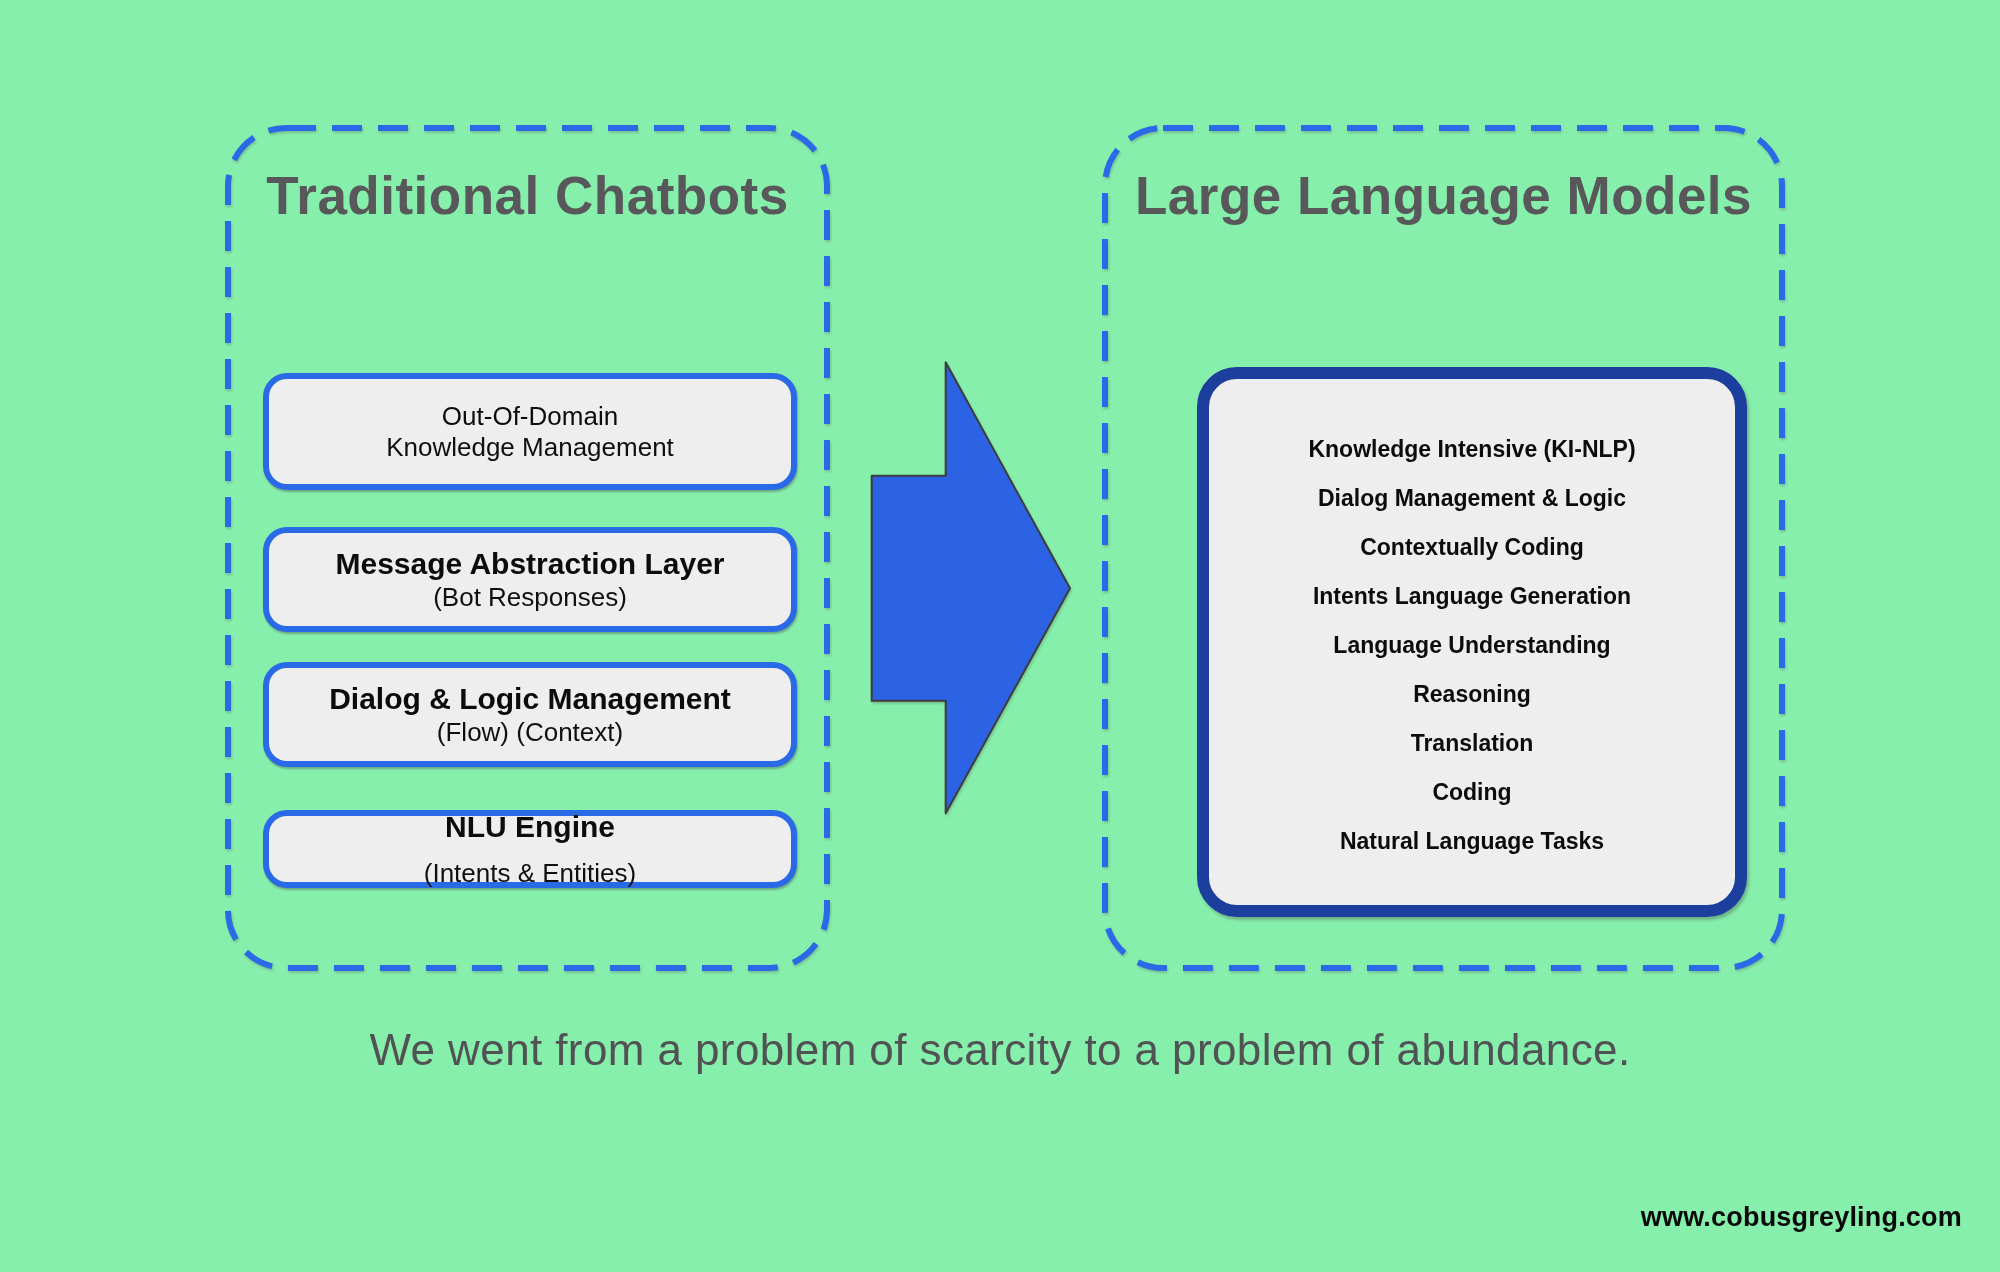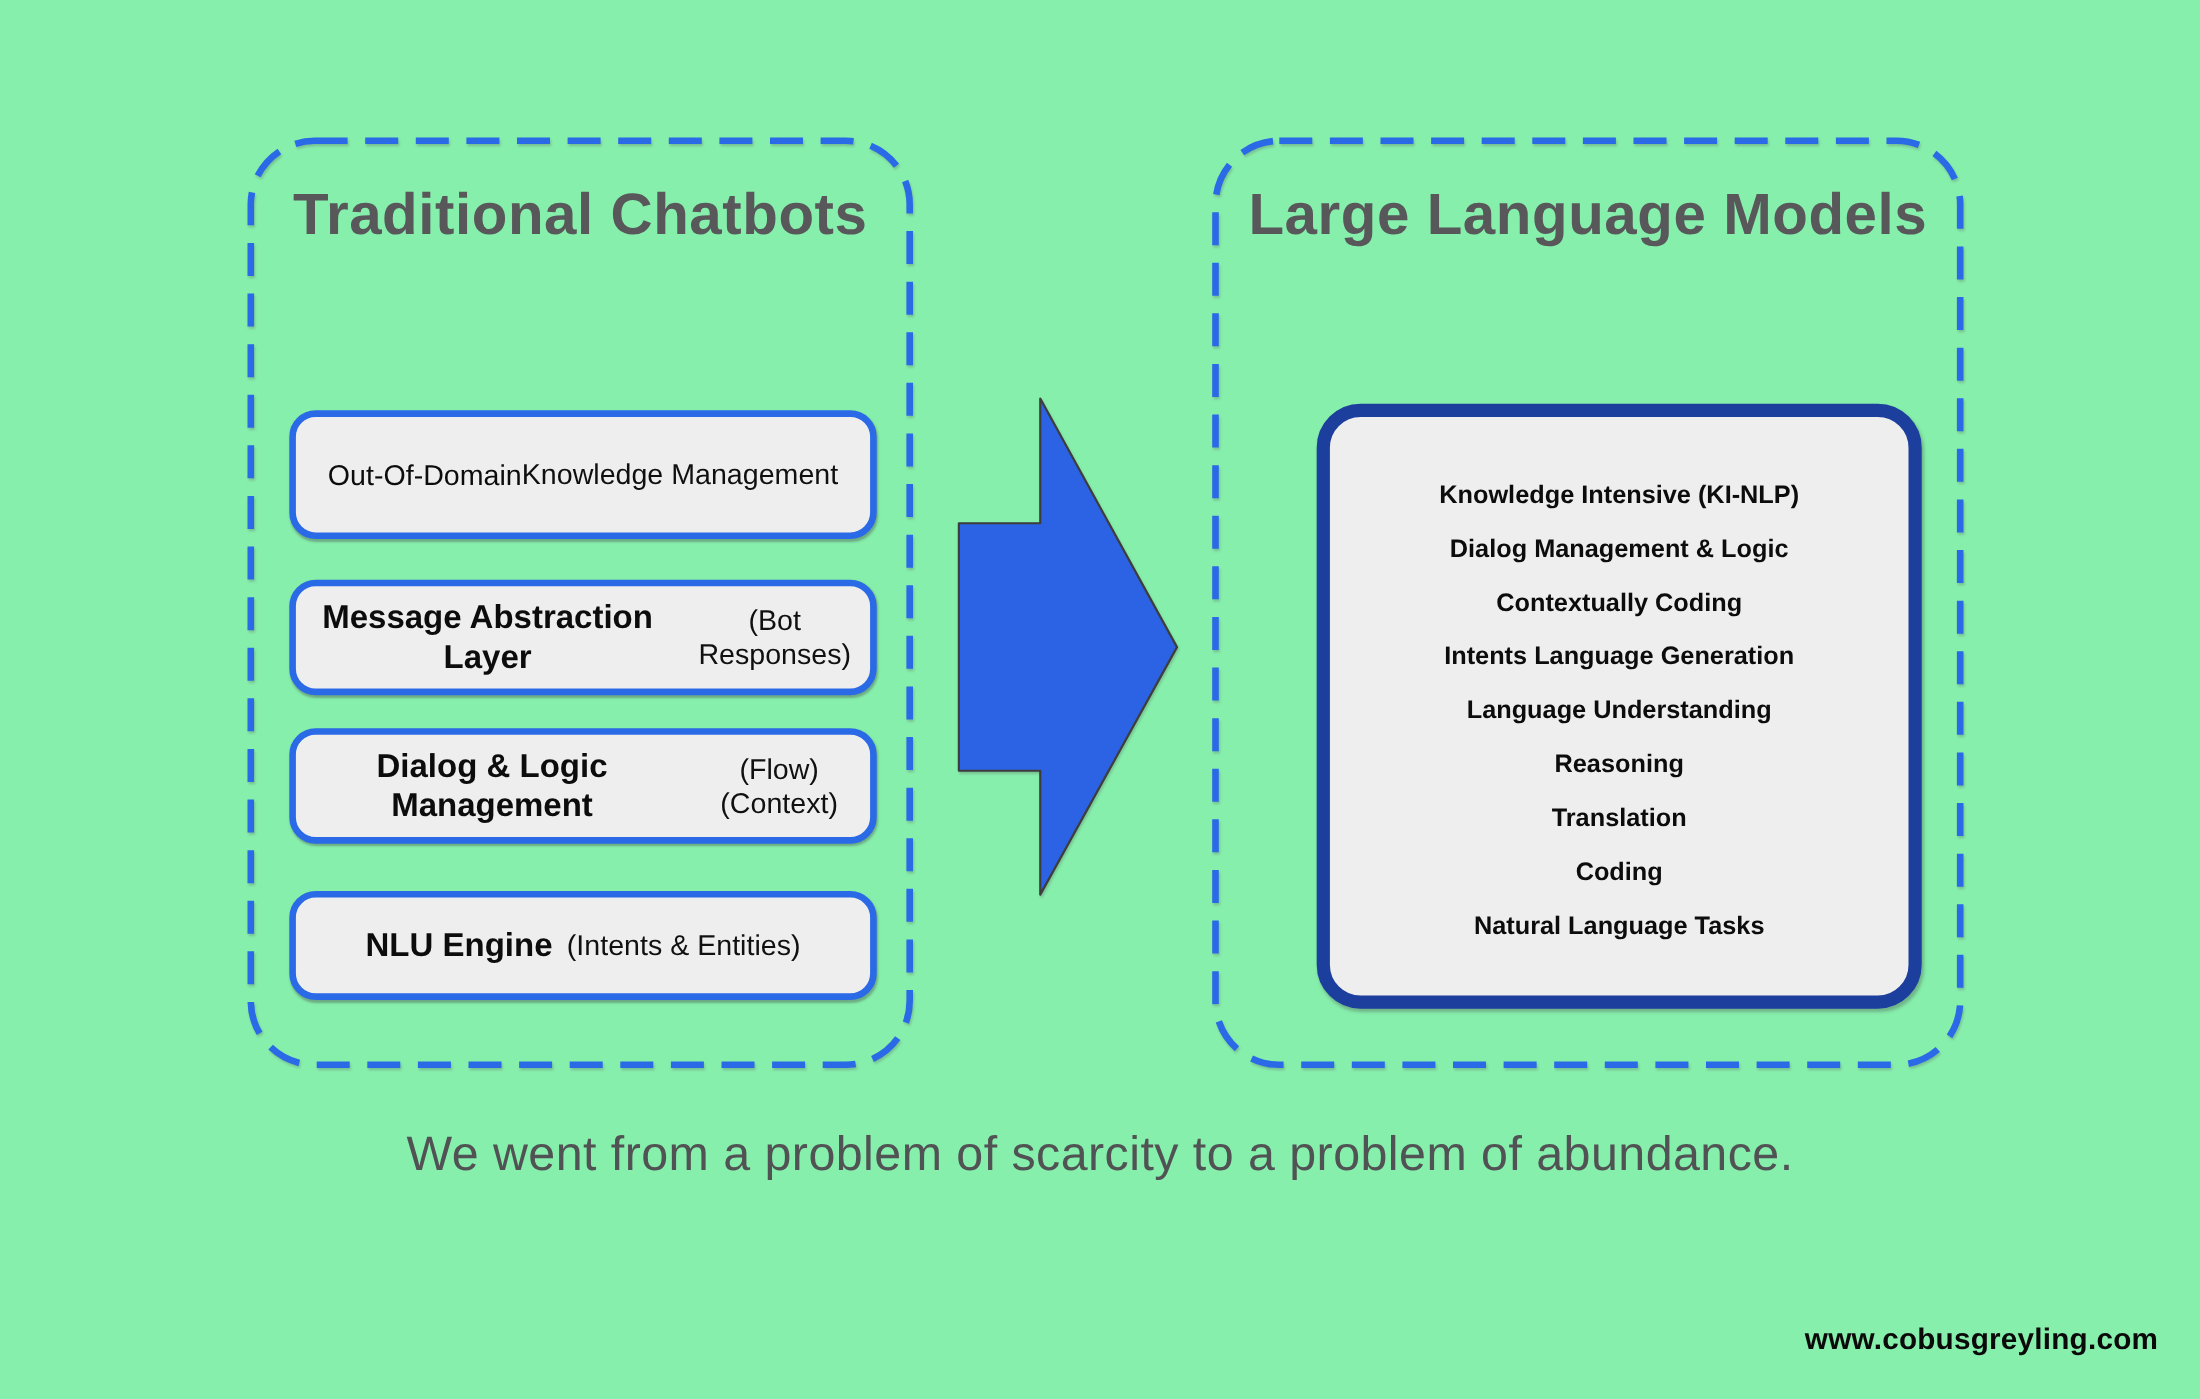--- a/index.html
+++ b/index.html
@@ -22,27 +22,27 @@
     position:absolute;top:166px;
     font-size:53px;font-weight:600;color:#58585a;
     text-align:center;letter-spacing:.5px;line-height:60px;
     white-space:nowrap;
   }
   .left-title{left:228px;width:599px;}
   .right-title{left:1105px;width:677px;}
   .tbox{
     position:absolute;left:263px;width:534px;box-sizing:border-box;
     background:#eeeeef;border:6px solid #2b6ae7;border-radius:24px;
-    display:flex;flex-direction:row;align-items:center;justify-content:center;
+    display:flex;flex-direction:column;align-items:center;justify-content:center;
     text-align:center;box-shadow:1px 2px 2px rgba(70,70,70,.40);
   }
   .b1{top:373px;height:117px;}
   .b2{top:527px;height:105px;}
   .b3{top:662px;height:105px;}
-  .b4{top:810px;height:99px;gap:13px;}
+  .b4{top:810px;height:78px;gap:13px;}
   .l1{font-size:30px;font-weight:600;color:#0c0c0c;line-height:36px;}
   .l2{font-size:26px;font-weight:500;color:#101010;line-height:31px;}
   .small .l1{font-size:26px;font-weight:500;line-height:32px;}
   .llm-box{
     position:absolute;left:1197px;top:367px;width:550px;height:550px;box-sizing:border-box;
     background:#eeeeef;border:12px solid #1c3e9d;border-radius:40px;
     display:flex;flex-direction:column;justify-content:space-between;align-items:center;
     padding:56px 8px 50px 8px;
     box-shadow:2px 3px 3px rgba(70,70,70,.35);
   }

